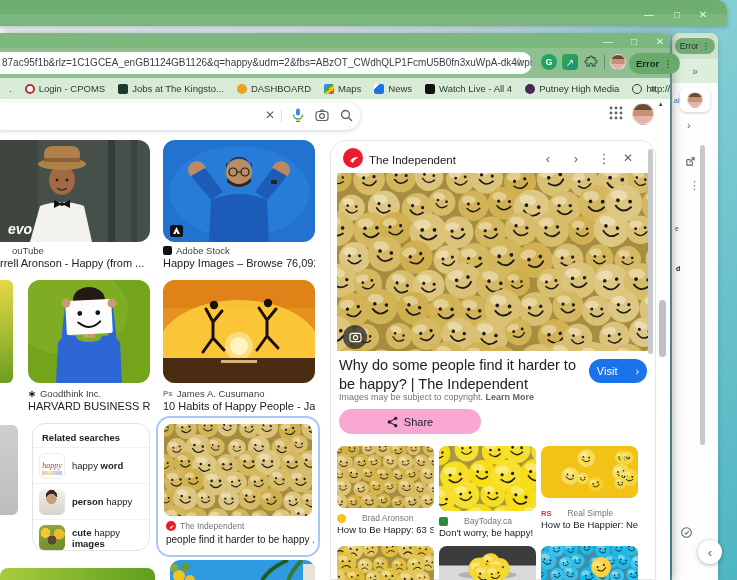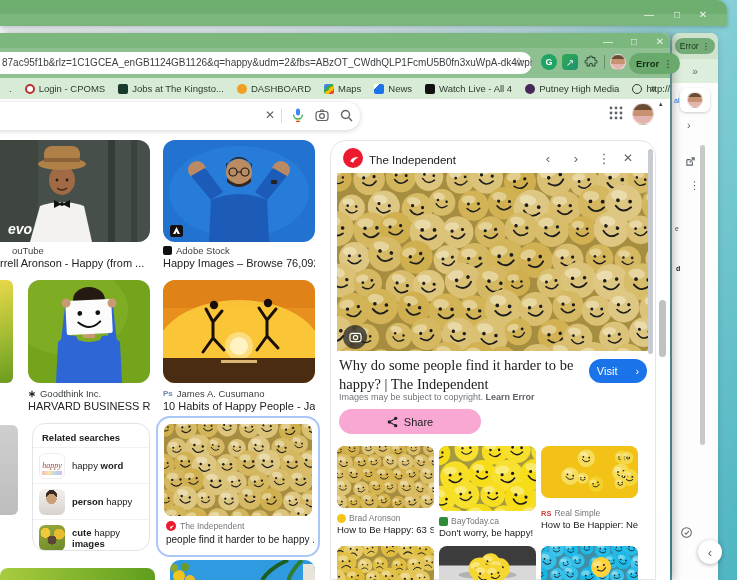--- a/index.html
+++ b/index.html
@@ -99,29 +99,29 @@
   .scr-thumb{position:absolute;left:659px;top:267px;width:7px;height:57px;background:#c1c1c1;border-radius:4px;}
   
   .panel{position:absolute;left:330px;top:107px;width:326px;height:440px;background:#fff;
       border:1px solid #e4e6e9;border-radius:16px 16px 0 0;box-sizing:border-box;}
   .pname{position:absolute;left:38px;top:13px;font-size:11.5px;color:#202124;}
   .pic{position:absolute;top:8px;width:18px;height:18px;color:#5f6368;font-size:13px;
       display:flex;align-items:center;justify-content:center;}
   .pimg{position:absolute;left:6px;top:32px;width:312px;height:178px;overflow:hidden;}
   .lensbtn{position:absolute;left:12px;top:184px;width:24px;height:24px;border-radius:50%;
       background:rgba(32,33,36,.72);display:flex;align-items:center;justify-content:center;}
-  .ptitle{position:absolute;left:8px;top:215px;width:250px;font-size:14.5px;line-height:1.3;color:#202124;font-family:Liberation Serif, serif;}
+  .ptitle{position:absolute;left:8px;top:215px;width:250px;font-size:14.5px;line-height:1.3;color:#202124;}
   .visit{position:absolute;left:258px;top:218px;width:58px;height:24px;background:#1a73e8;border-radius:12px;
       color:#fff;font-size:11px;display:flex;align-items:center;justify-content:center;gap:18px;}
   .copyr{position:absolute;left:8px;top:251px;font-size:9px;color:#70757a;}
   .copyr b{color:#5f6368;font-weight:bold;}
   .pillbtn{position:absolute;top:268px;height:25px;background:#f9a8d4;border-radius:13px;
       display:flex;align-items:center;justify-content:center;gap:6px;font-size:11px;color:#202124;}
   .pthumb{position:absolute;border-radius:8px;overflow:hidden;background:#eee;}
-  .pcap-src{position:absolute;font-size:8.5px;color:#70757a;display:flex;align-items:center;gap:3px;white-space:nowrap;}
+  .pcap-src{position:absolute;font-size:8.5px;color:#70757a;display:flex;align-items:center;gap:16px;white-space:nowrap;}
   .pcap-ttl{position:absolute;font-size:9.5px;color:#202124;white-space:nowrap;overflow:hidden;width:97px;}
   .pfav{width:9px;height:9px;border-radius:2px;display:inline-block;flex:none;}
   .pscroll{position:absolute;left:317px;top:8px;width:5px;height:205px;background:#c7cace;border-radius:3px;}
   .indyfav{border-radius:50%;background:#ec1a2e;display:flex;align-items:center;justify-content:center;}
   svg{display:block;}
 </style>
 </head>
 <body>
 
 <div class="screen">
@@ -1379,21 +1379,21 @@
             <circle cx="7" cy="7" r="2.3" stroke="#fff" fill="none" stroke-width="1.3"></circle>
           </svg>
       </div>
 
       <div class="ptitle">Why do some people find it harder to be happy? | The Independent</div>
       <div class="visit">
         <span>Visit</span>
         <span>›</span>
       </div>
       <div class="copyr">
-        <span>Images may be subject to copyright.</span> <b>Learn Error</b>
+        <span>Images may be subject to copyright.</span> <b>Learn More</b>
       </div>
 
       <div class="pillbtn" style="left:8px;width:142px;">
         <svg width="11" height="12" viewBox="0 0 12 13">
             <circle cx="9.5" cy="2.5" r="1.8" fill="#202124"></circle>
             <circle cx="9.5" cy="10.5" r="1.8" fill="#202124"></circle>
             <circle cx="2.5" cy="6.5" r="1.8" fill="#202124"></circle>
             <path d="M2.5 6.5l7-4M2.5 6.5l7 4" stroke="#202124" stroke-width="1.1"></path>
           </svg>
         <span>Share</span>

